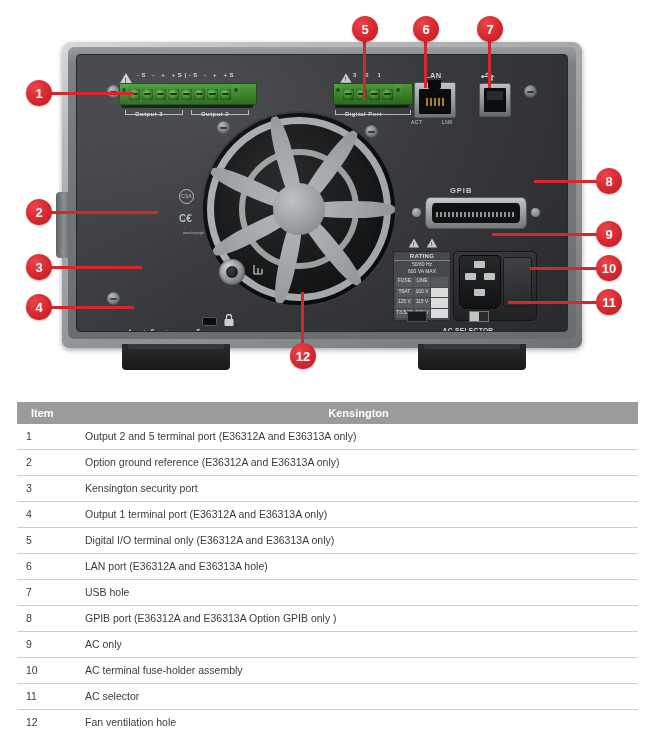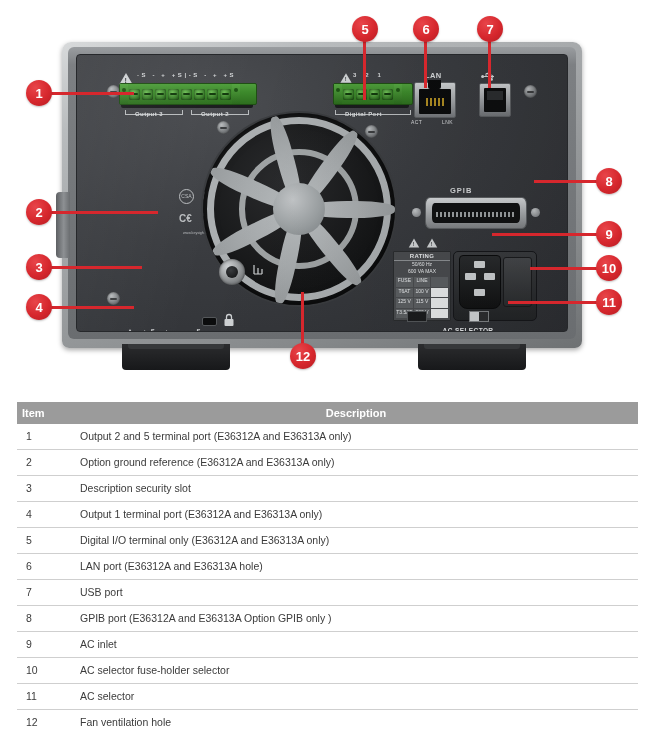--- a/index.html
+++ b/index.html
@@ -322,21 +322,21 @@
 
   
   #tablewrap{
     position:absolute; left:17px; top:402px; width:621px;
   }
   table{border-collapse:collapse;width:621px;font-size:10.5px;color:#3b3b3b;}
   thead th{
     background:#9b9b9b; color:#ffffff; font-weight:bold; font-size:11px;
     padding:5px 0 5px 0; border:none;
   }
-  thead th.c-item{width:48px;text-align:left;padding-left:5px;}
+  thead th.c-item{width:48px;text-align:left;padding-left:14px;}
   thead th.c-desc{text-align:center;}
   tbody td{
     padding:6px 0 6px 0; border-bottom:1px solid #cfcfcf;
     vertical-align:middle; line-height:13px;
   }
   tbody td.c-item{width:48px;padding-left:9px;color:#3b3b3b;}
   tbody td.c-desc{padding-left:6px;color:#3b3b3b;}
   tbody tr:last-child td{border-bottom:1px solid #cfcfcf;}
 </style>
 </head>
@@ -542,63 +542,63 @@
   <div class="lead v" style="left:301px;top:292px;height:54px;"></div>
   <div class="badge" style="left:290px;top:343px;">12</div>
 
 </div>
 
 <div id="tablewrap">
   <table>
     <thead>
       <tr>
         <th class="c-item">Item</th>
-        <th class="c-desc">Description</th>
+        <th class="c-desc">Kensington</th>
       </tr>
     </thead>
     <tbody>
       <tr>
           <td class="c-item">1</td>
           <td class="c-desc">Output 2 and 5 terminal port (E36312A and E36313A only)</td>
         </tr>
       <tr>
           <td class="c-item">2</td>
           <td class="c-desc">Option ground reference (E36312A and E36313A only)</td>
         </tr>
       <tr>
           <td class="c-item">3</td>
-          <td class="c-desc">Description security slot</td>
+          <td class="c-desc">Kensington security port</td>
         </tr>
       <tr>
           <td class="c-item">4</td>
           <td class="c-desc">Output 1 terminal port (E36312A and E36313A only)</td>
         </tr>
       <tr>
           <td class="c-item">5</td>
           <td class="c-desc">Digital I/O terminal only (E36312A and E36313A only)</td>
         </tr>
       <tr>
           <td class="c-item">6</td>
           <td class="c-desc">LAN port (E36312A and E36313A hole)</td>
         </tr>
       <tr>
           <td class="c-item">7</td>
-          <td class="c-desc">USB port</td>
+          <td class="c-desc">USB hole</td>
         </tr>
       <tr>
           <td class="c-item">8</td>
           <td class="c-desc">GPIB port (E36312A and E36313A Option GPIB only )</td>
         </tr>
       <tr>
           <td class="c-item">9</td>
-          <td class="c-desc">AC inlet</td>
+          <td class="c-desc">AC only</td>
         </tr>
       <tr>
           <td class="c-item">10</td>
-          <td class="c-desc">AC selector fuse-holder selector</td>
+          <td class="c-desc">AC terminal fuse-holder assembly</td>
         </tr>
       <tr>
           <td class="c-item">11</td>
           <td class="c-desc">AC selector</td>
         </tr>
       <tr>
           <td class="c-item">12</td>
           <td class="c-desc">Fan ventilation hole</td>
         </tr>
     </tbody>

